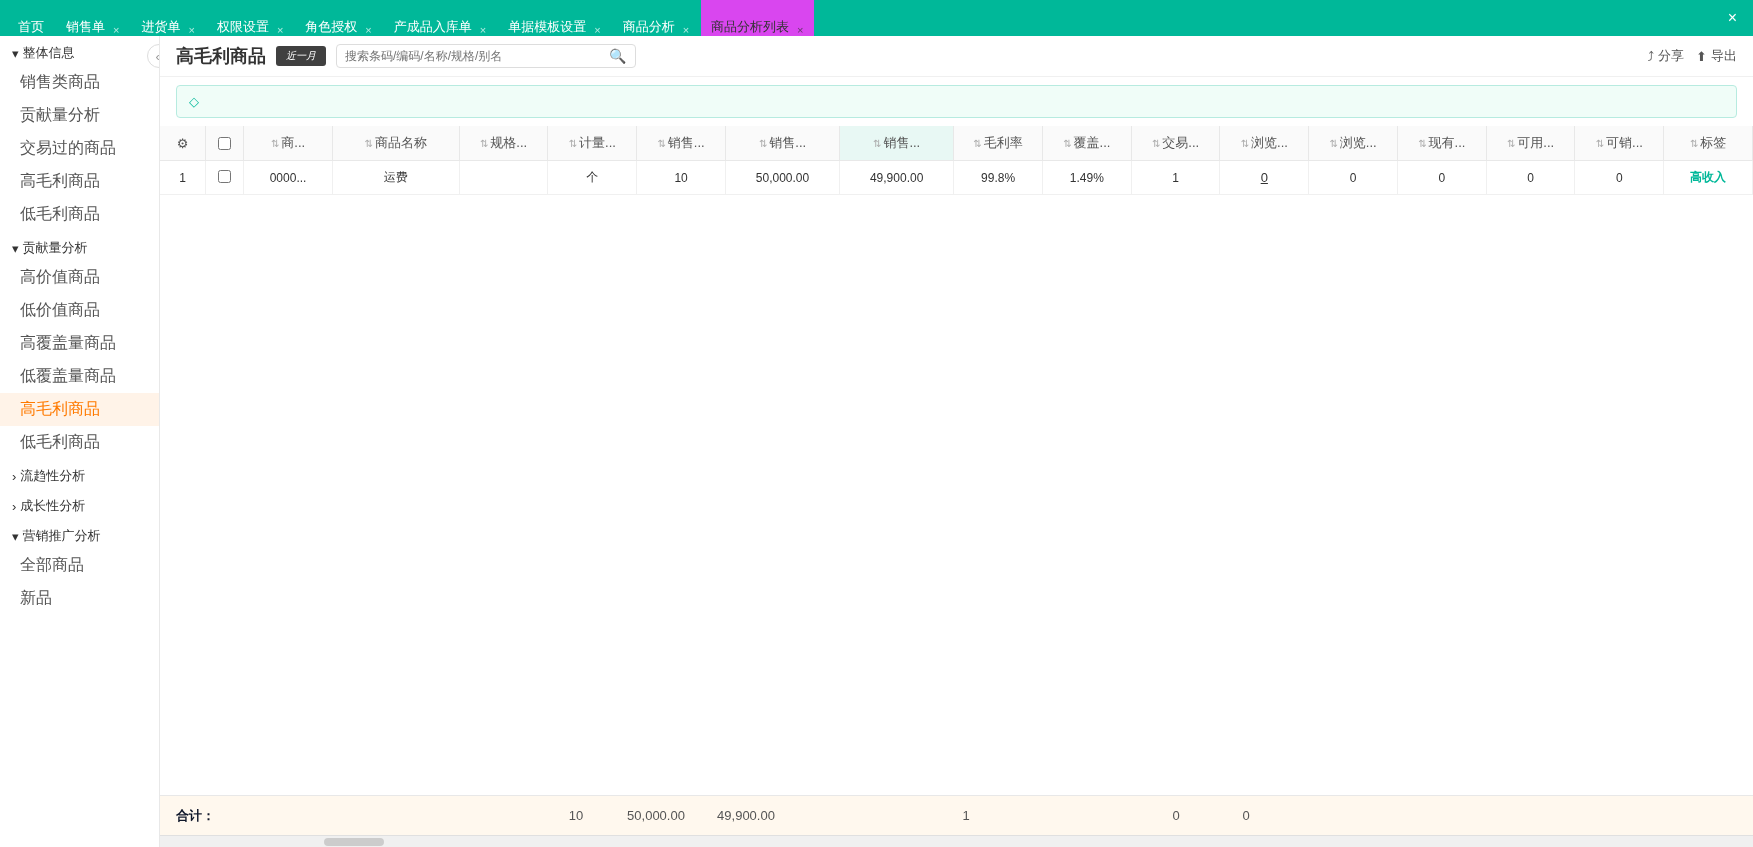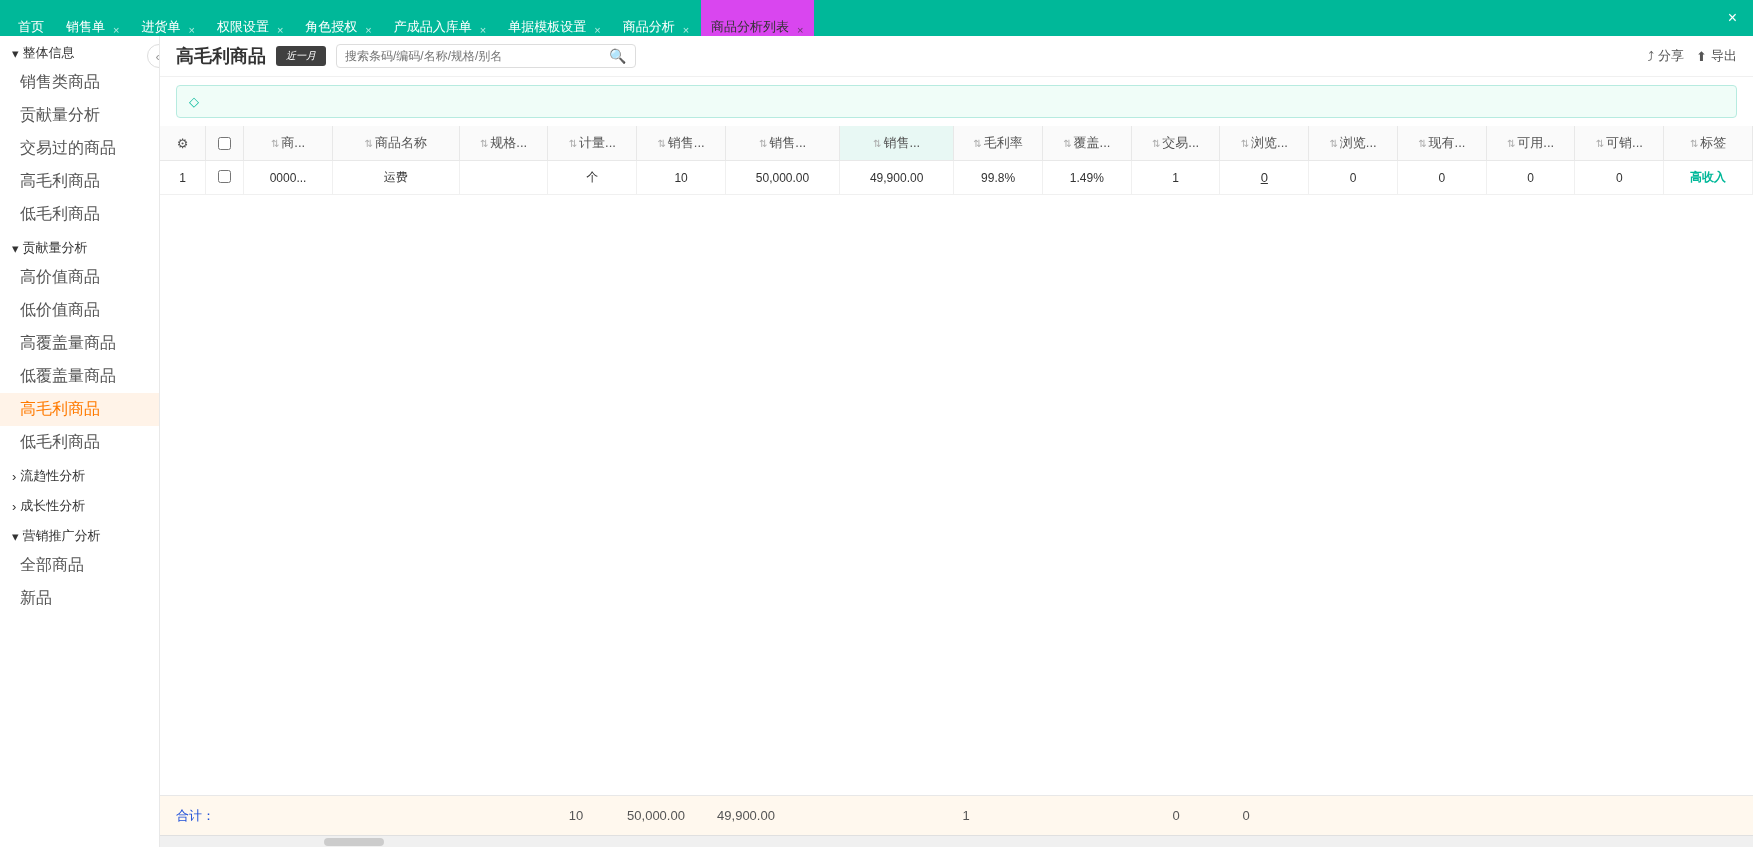--- a/index.html
+++ b/index.html
@@ -211,21 +211,21 @@
     .footer-bar {
       display: flex;
       align-items: center;
       background: #fff8ee;
       border-top: 1px solid #e8e8e8;
       padding: 8px 16px;
       font-size: 12px;
       color: #555;
       min-height: 40px;
     }
-    .footer-label { margin-right: 20px; font-weight: normal; color: #1d4ed8; }
+    .footer-label { margin-right: 20px; font-weight: bold; color: #0f172a; }
     .footer-values {
       display: flex;
       align-items: center;
       gap: 0;
       flex: 1;
     }
     .footer-cell {
       text-align: center;
       white-space: nowrap;
     }

